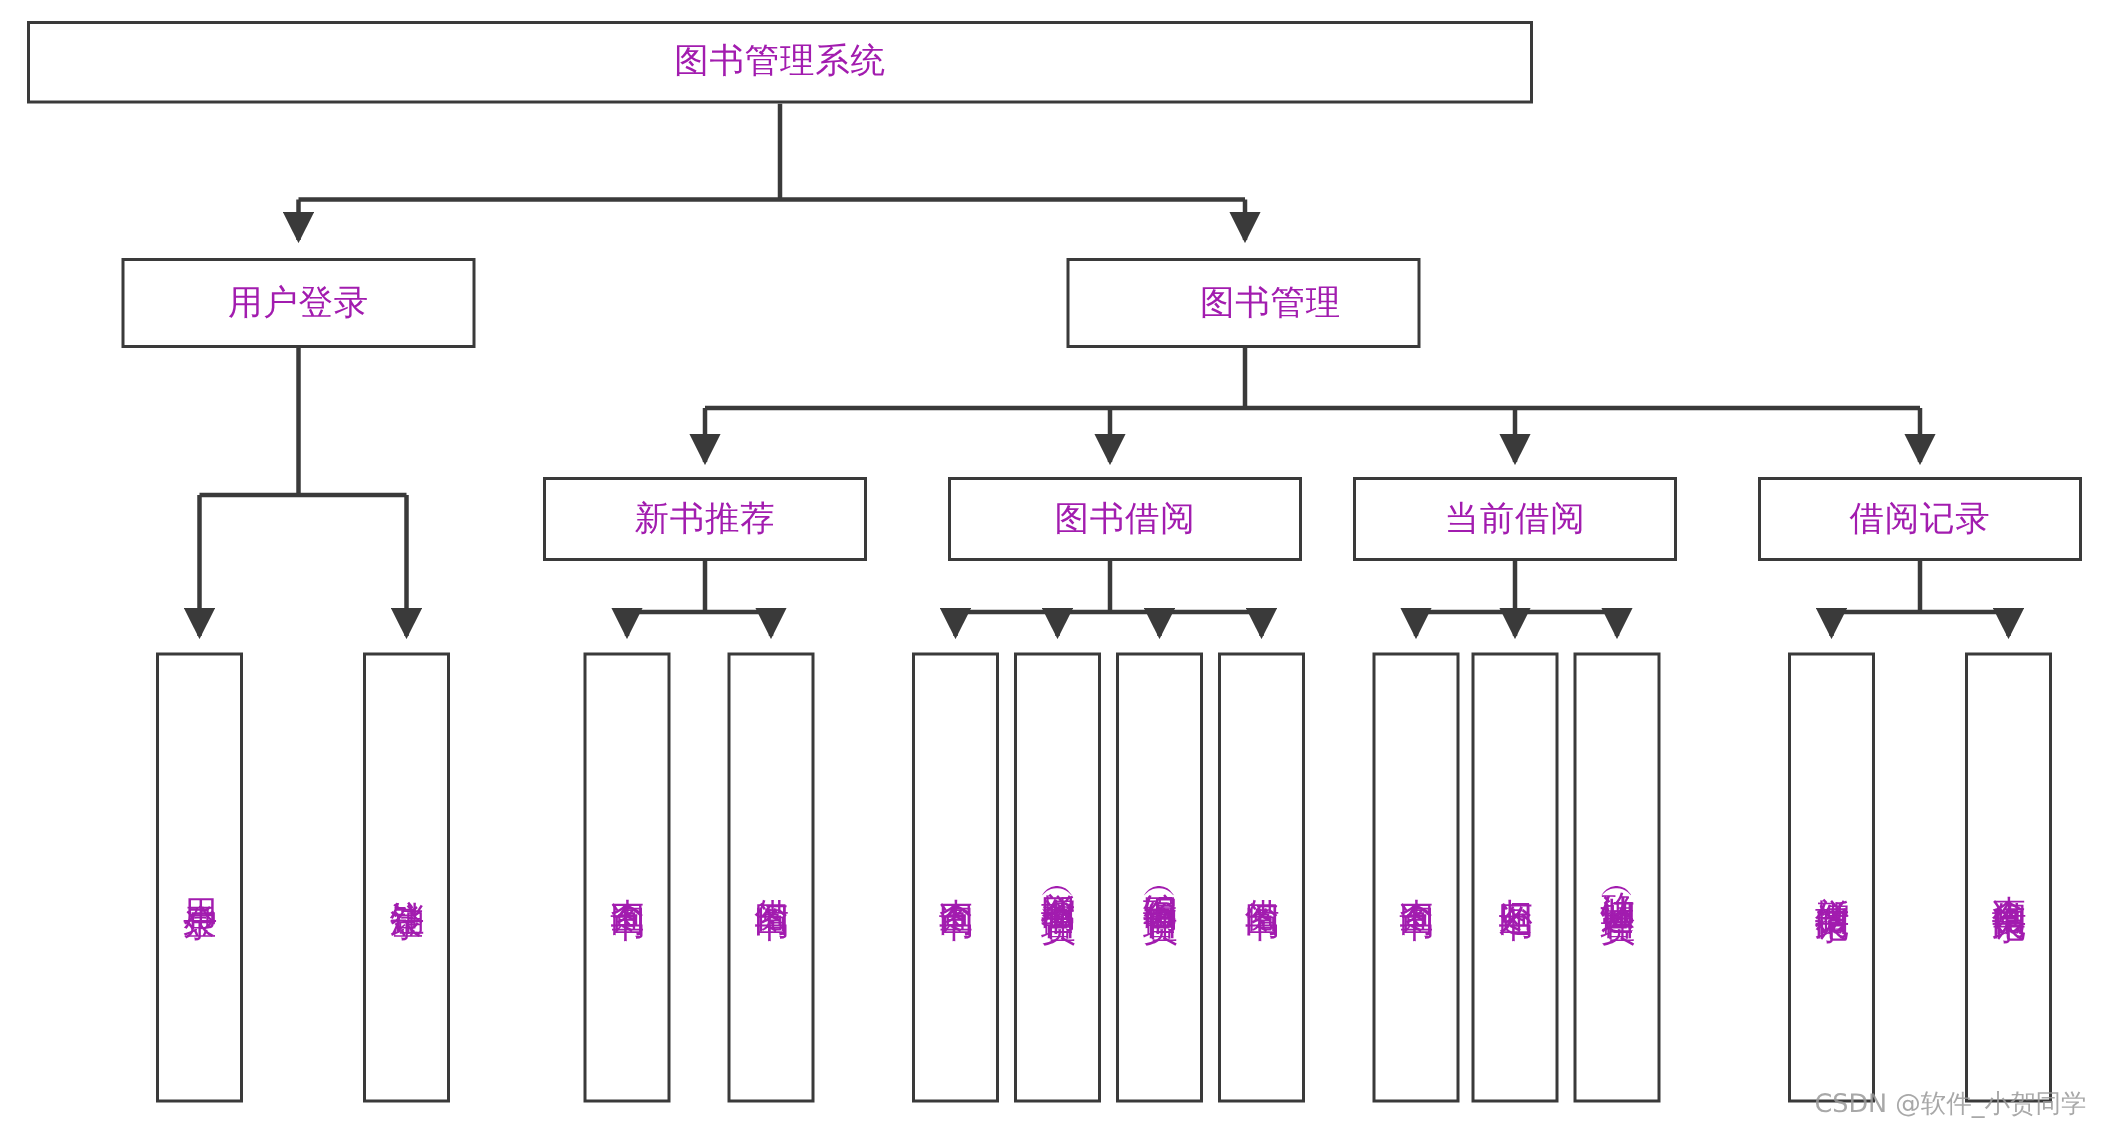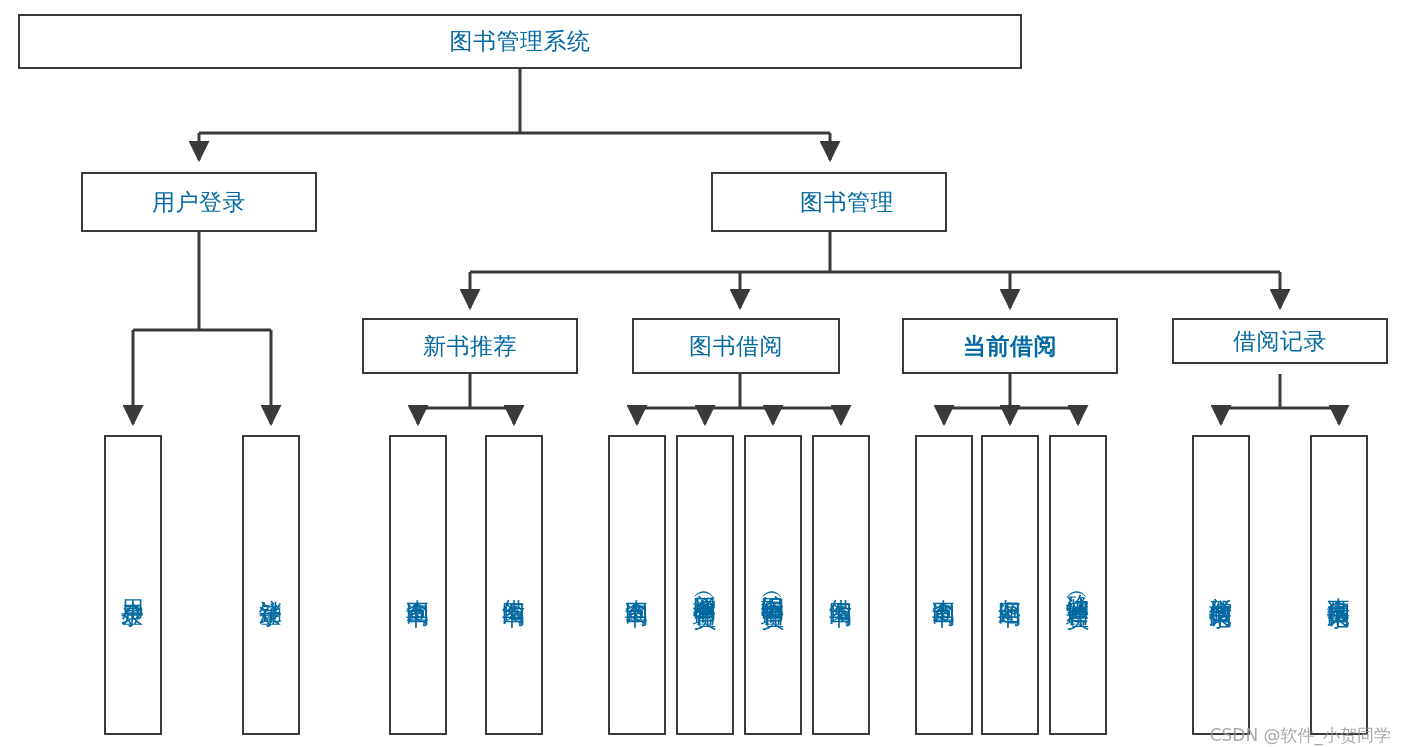--- a/index.html
+++ b/index.html
@@ -29,21 +29,21 @@
     position: absolute;
     box-sizing: border-box;
     background: #ffffff;
     border: 2px solid #3a3a3a;
     display: flex;
     align-items: center;
     justify-content: center;
     z-index: 2;
   }
   .node .label {
-    color: #0369a1;
+    color: #a21caf;
     line-height: 1.15;
     text-align: center;
     letter-spacing: 0.5px;
     white-space: nowrap;
   }
   .node.horiz .label {
     font-size: 23px;
   }
   .node.root .label {
     font-size: 23px;
@@ -138,29 +138,29 @@
   </div>
 
   <div class="node horiz" style="left:711px; top:172px; width:236px; height:60px;padding-left:36px;">
     <span class="label">图书管理</span>
   </div>
 
   <div class="node horiz" style="left:362px; top:318px; width:216px; height:56px;align-items:center;">
     <span class="label">新书推荐</span>
   </div>
 
-  <div class="node horiz" style="left:632px; top:318px; width:208px; height:56px;">
+  <div class="node horiz" style="left:632px; top:318px; width:236px; height:56px;">
     <span class="label">图书借阅</span>
   </div>
 
-  <div class="node horiz" style="left:902px; top:318px; width:216px; height:56px;font-weight:bold;">
+  <div class="node horiz" style="left:902px; top:318px; width:216px; height:56px;">
     <span class="label">当前借阅</span>
   </div>
 
-  <div class="node horiz" style="left:1172px; top:318px; width:216px; height:46px;">
+  <div class="node horiz" style="left:1172px; top:318px; width:216px; height:56px;">
     <span class="label">借阅记录</span>
   </div>
 
   <div class="node vert" style="left:104px; top:435px; width:58px; height:300px;">
     <span class="label">用户登录</span>
   </div>
 
   <div class="node vert" style="left:242px; top:435px; width:58px; height:300px;">
     <span class="label">注销登录</span>
   </div>

